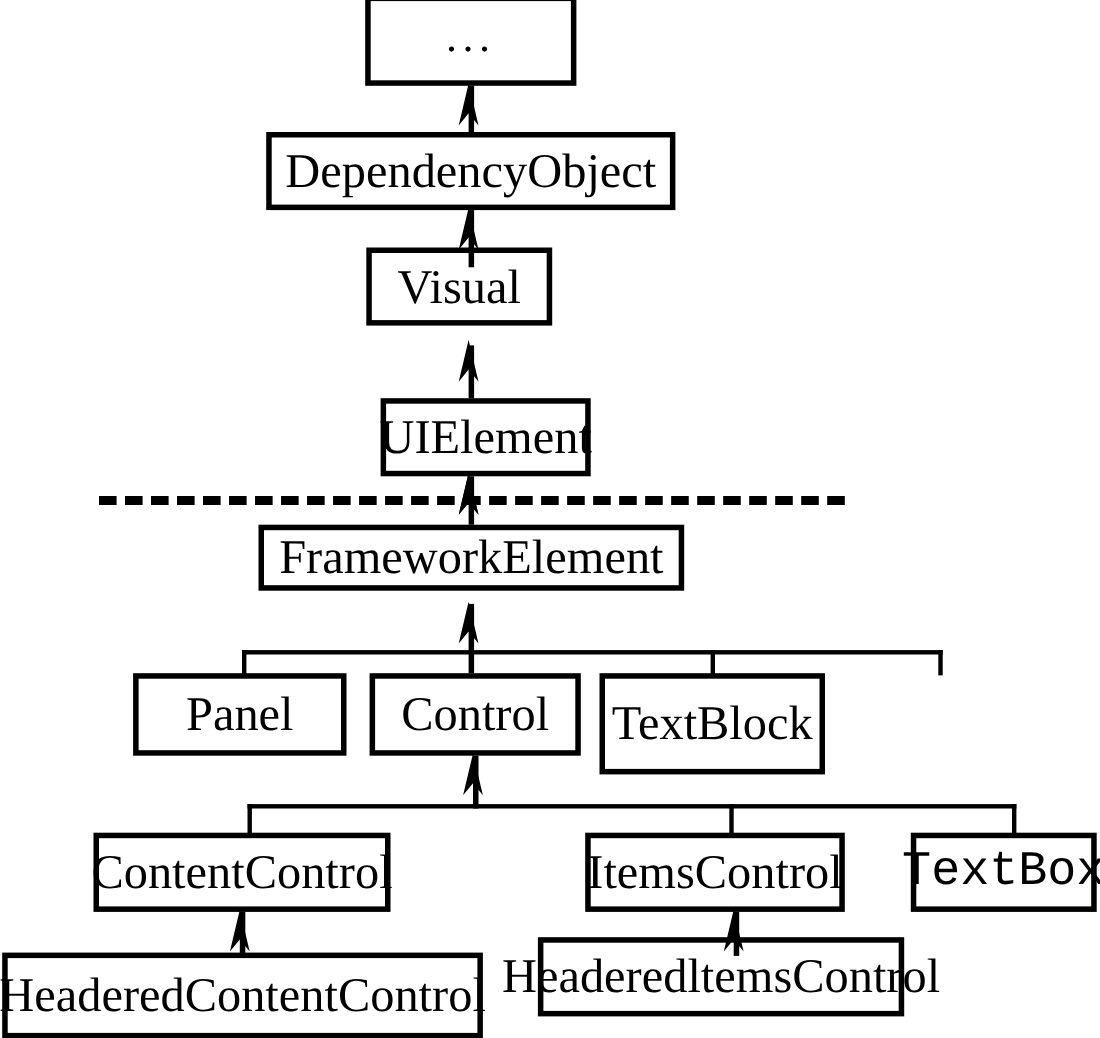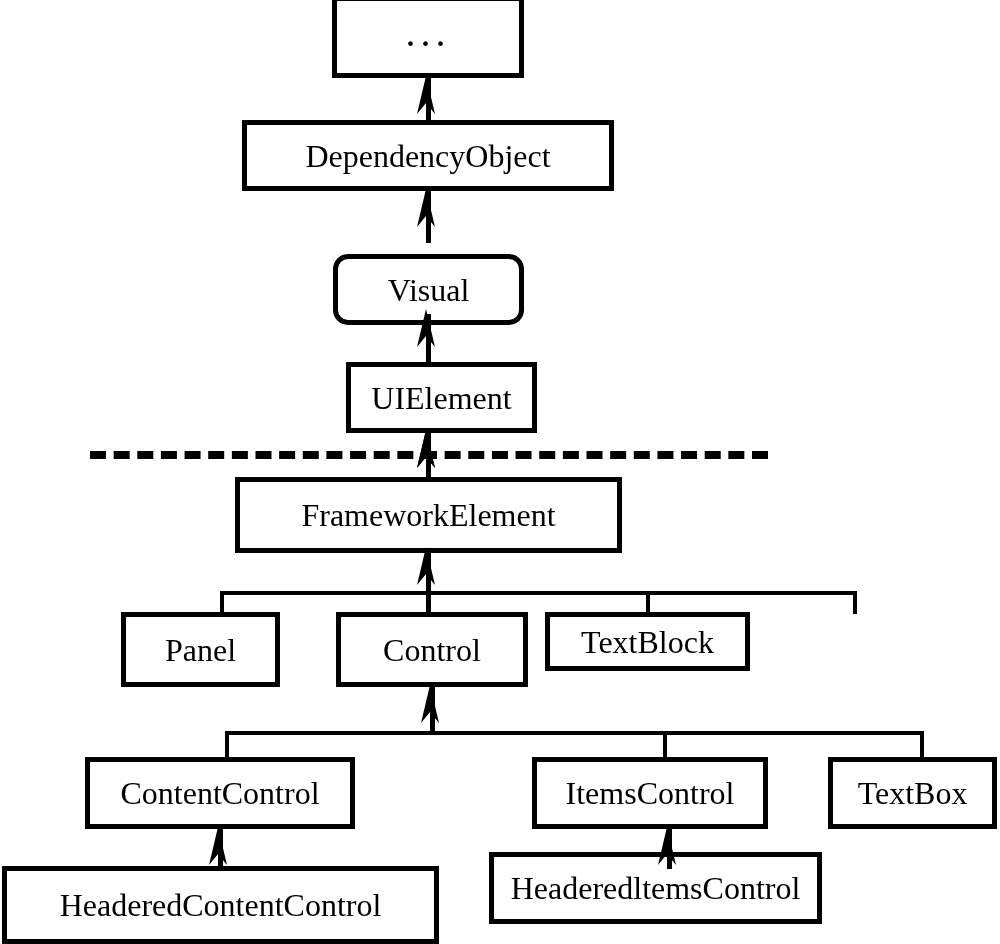--- a/index.html
+++ b/index.html
@@ -21,21 +21,21 @@
     background: #ffffff;
     border: 5px solid #000000;
     display: flex;
     align-items: center;
     justify-content: center;
     color: #000000;
     line-height: 1;
     white-space: nowrap;
   }
   .node-label {
-    font-size: 32px;
+    font-size: 44px;
     letter-spacing: 0px;
   }
   .node-label.ellipsis {
     font-size: 40px;
     letter-spacing: 5px;
     position: relative;
     top: -4px;
   }
   
   .vline {
@@ -73,54 +73,54 @@
 <div id="diagram-root">
 
   <div class="node" style="left:332px; top:-4px; width:192px; height:82px;">
     <span class="node-label ellipsis">...</span>
   </div>
 
   <div class="node" style="left:242px; top:120px; width:372px; height:71px;">
     <span class="node-label">DependencyObject</span>
   </div>
 
-  <div class="node" style="left:333px; top:254px; width:191px; height:71px;border-radius:15px;">
+  <div class="node" style="left:333px; top:225px; width:169px; height:71px;">
     <span class="node-label">Visual</span>
   </div>
 
   <div class="node" style="left:346px; top:362px; width:191px; height:71px;">
     <span class="node-label">UIElement</span>
   </div>
 
-  <div class="node" style="left:235px; top:477px; width:387px; height:76px;">
+  <div class="node" style="left:235px; top:477px; width:387px; height:60px;">
     <span class="node-label">FrameworkElement</span>
   </div>
 
-  <div class="node" style="left:121px; top:612px; width:159px; height:75px;">
+  <div class="node" style="left:121px; top:612px; width:194px; height:75px;">
     <span class="node-label">Panel</span>
   </div>
 
   <div class="node" style="left:336px; top:612px; width:192px; height:75px;text-align:center;">
     <span class="node-label">Control</span>
   </div>
 
-  <div class="node" style="left:545px; top:612px; width:205px; height:59px;">
+  <div class="node" style="left:545px; top:612px; width:205px; height:92px;">
     <span class="node-label">TextBlock</span>
   </div>
 
 
   <div class="node" style="left:85px; top:757px; width:270px; height:72px;">
     <span class="node-label">ContentControl</span>
   </div>
 
   <div class="node" style="left:532px; top:757px; width:236px; height:72px;">
     <span class="node-label">ItemsControl</span>
   </div>
 
-  <div class="node" style="left:828px; top:757px; width:169px; height:72px;">
+  <div class="node" style="left:828px; top:757px; width:169px; height:72px;font-family:Liberation Mono, monospace;">
     <span class="node-label">TextBox</span>
   </div>
 
   <div class="node" style="left:2px; top:866px; width:437px; height:78px;">
     <span class="node-label">HeaderedContentControl</span>
   </div>
 
   <div class="node" style="left:489px; top:852px; width:333px; height:72px;">
     <span class="node-label">HeaderedltemsControl</span>
   </div>

